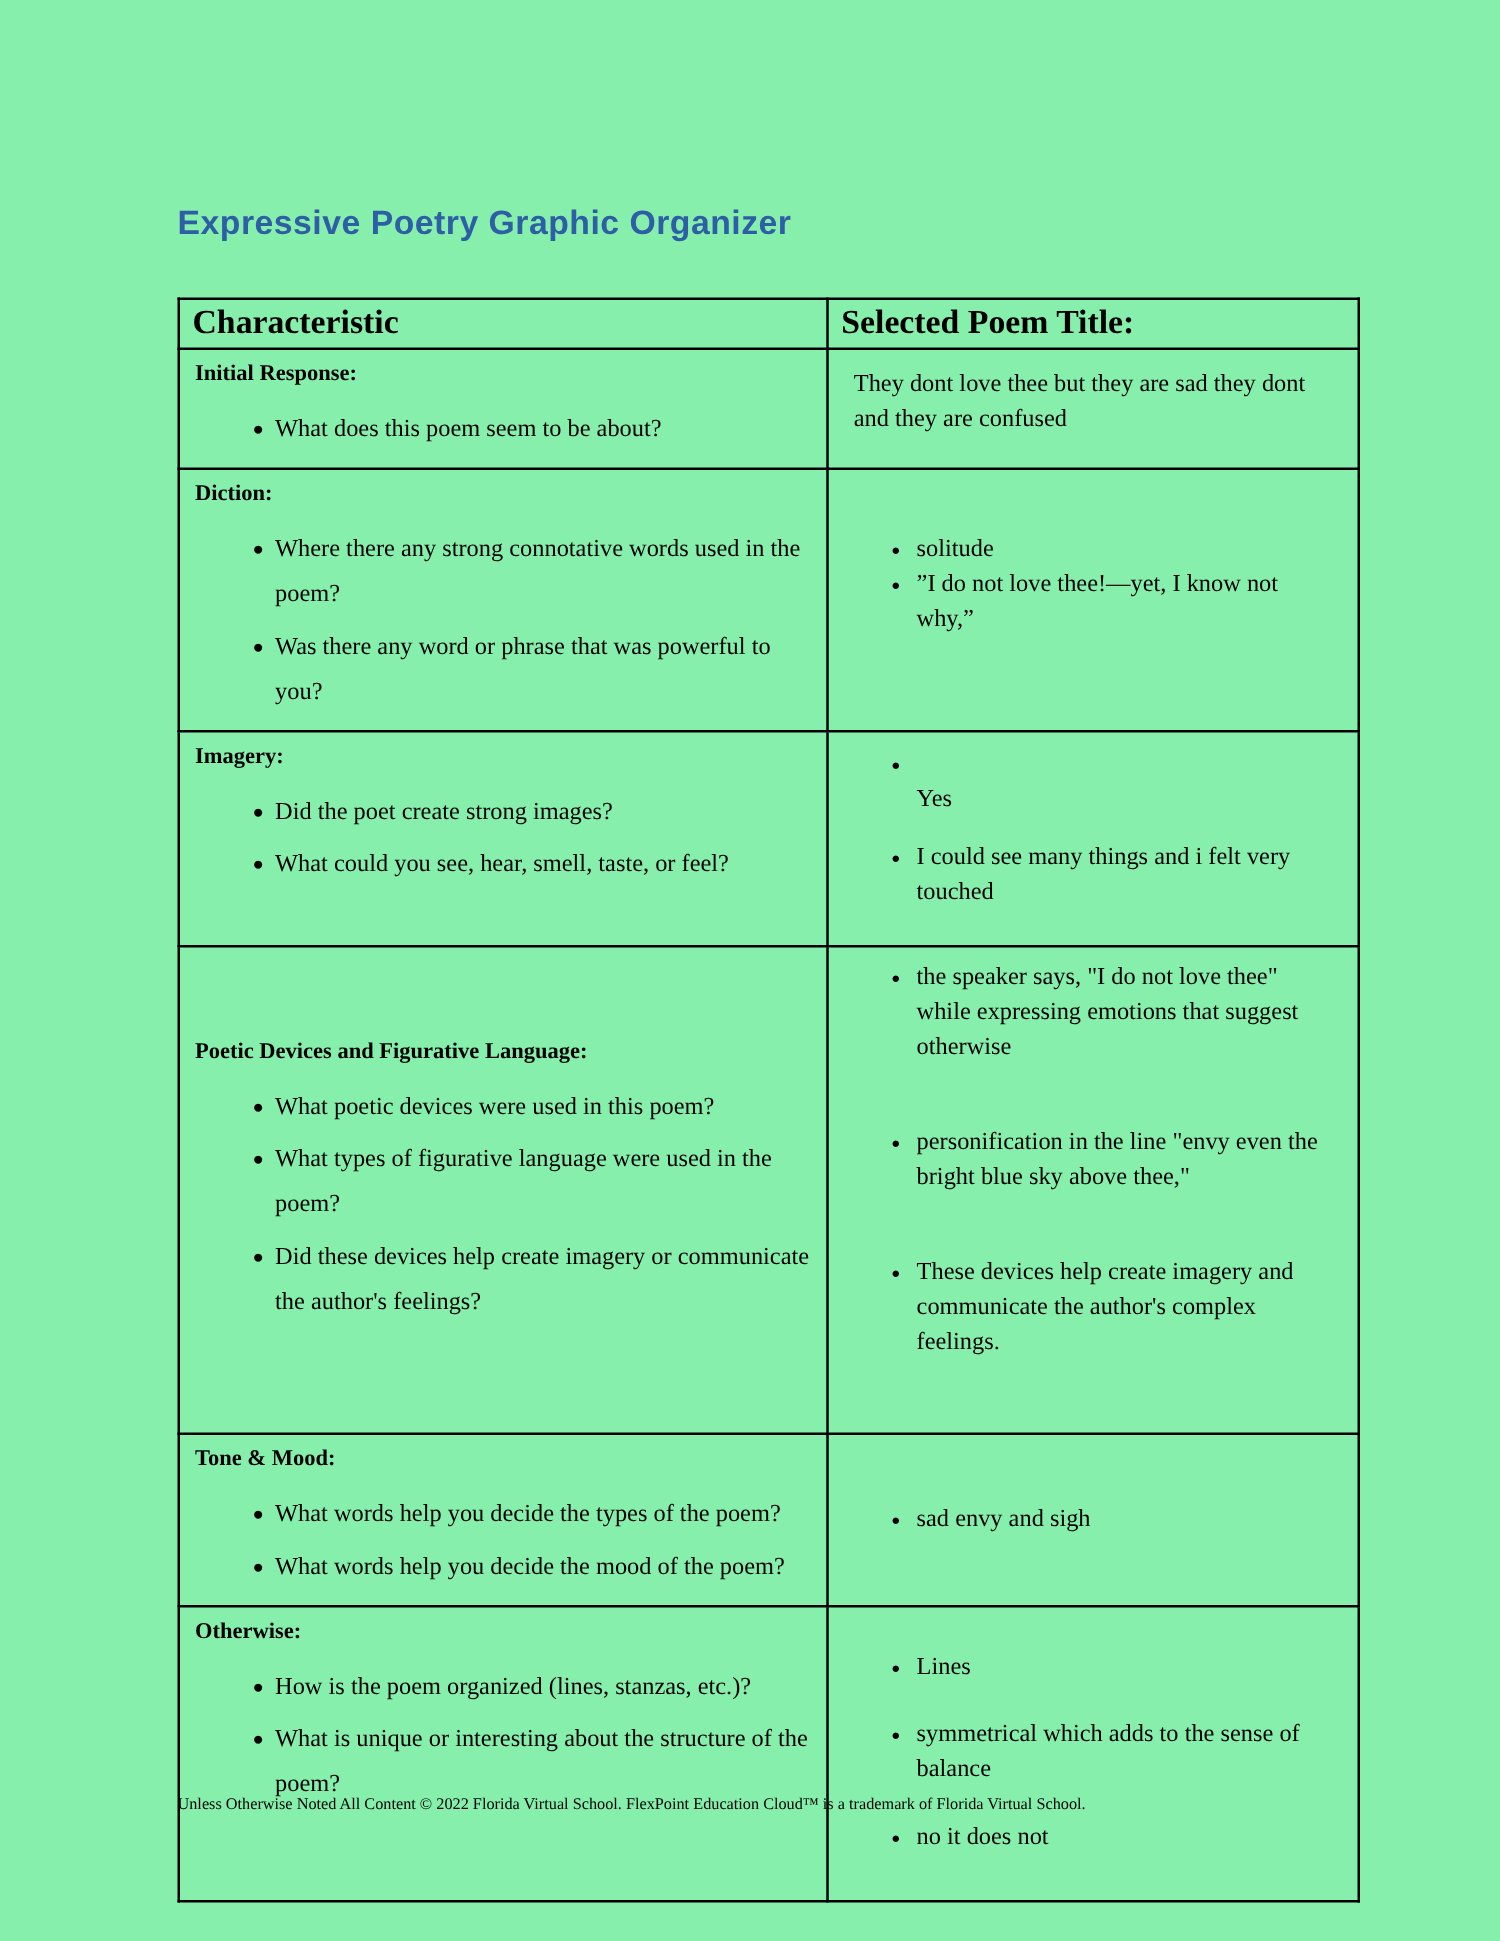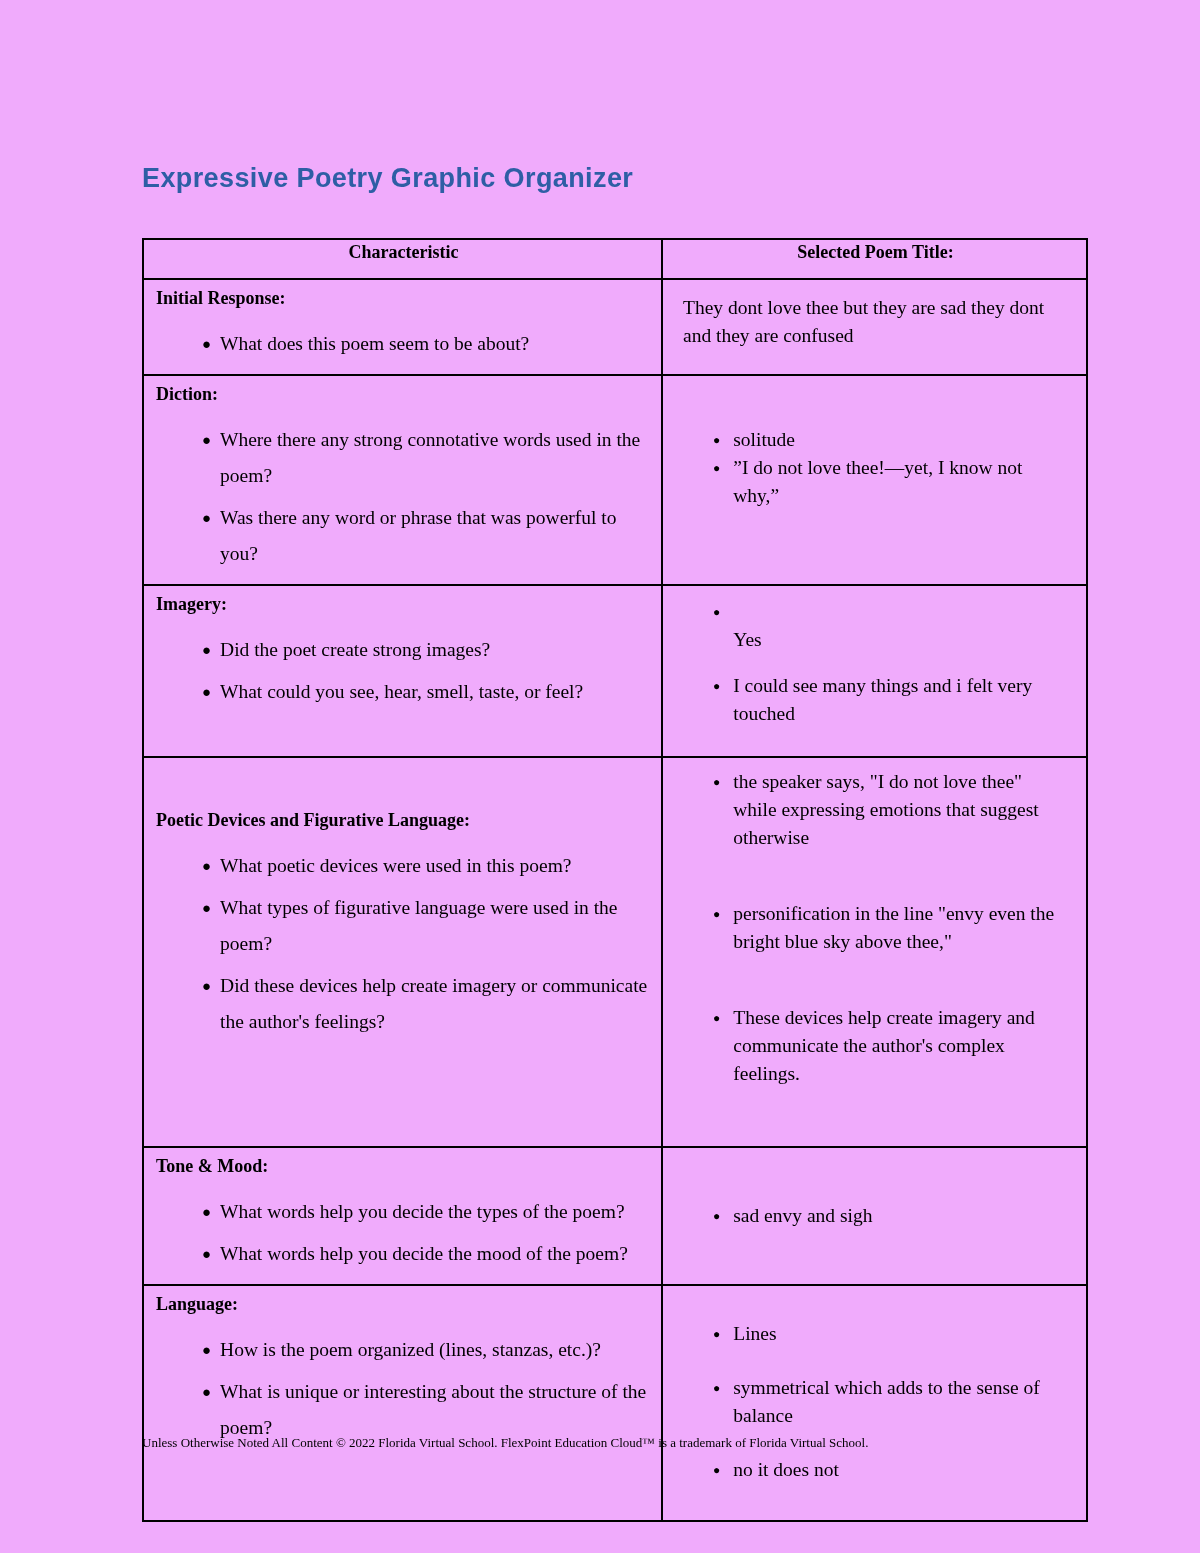--- a/index.html
+++ b/index.html
@@ -3,41 +3,41 @@
 <meta charset="utf-8">
 <style>
   * { margin:0; padding:0; box-sizing:border-box; }
   html,body { background:#ffffff; }
   body {
     width:1200px; min-height:1553px;
     font-family:"Liberation Serif", serif;
     color:#000;
     position:relative;
   }
-  .page { position:relative; width:1200px; height:1553px; background:#f0abfc; }
+  .page { position:relative; width:1200px; height:1553px; background:#86efac; }
 
   .title {
     position:absolute; left:142px; top:163px;
     font-family:"Liberation Sans", sans-serif;
     font-weight:bold; font-size:27px; letter-spacing:0.4px;
     color:#2E5EA5;
   }
 
   table.organizer {
     position:absolute; left:142px; top:238px;
     width:944px; border-collapse:collapse;
     table-layout:fixed;
   }
   col.col-q { width:519px; }
   col.col-a { width:425px; }
   .organizer td { border:2px solid #000; vertical-align:top; }
 
   .head-cell {
-    height:40px; font-size:18px; font-weight:bold;
-    padding:2px 8px 2px 10px; vertical-align:middle;text-align:center;
+    height:40px; font-size:27px; font-weight:bold;
+    padding:2px 8px 2px 10px; vertical-align:middle;
   }
 
   .q-cell { padding:6px 10px 6px 12px; }
   .a-cell { padding:10px 16px 10px 14px; font-size:19.5px; line-height:28px;margin-top:48px; }
 
   .cell-heading { font-weight:bold; font-size:18px; line-height:24px; }
 
   ul.q-list { list-style:none; margin-top:16px; }
   li.q-item {
     display:flex; gap:9px; padding-left:46px;
@@ -57,21 +57,21 @@
   .row-diction  td { height:182px;border-radius:22px; }
   .row-imagery  td { height:150px; }
   .row-devices  td { height:360px; }
   .row-tone     td { height:126px; }
   .row-structure td { height:192px; }
 
   .row-initial .a-cell { padding-top:14px; }
   .row-diction .a-cell { padding-top:50px; }
   .row-imagery .a-cell { padding-top:12px; }
   .row-imagery li.a-item { margin-bottom:18px; }
-  .row-devices .cell-heading { margin-top:44px; }
+  .row-devices .cell-heading { margin-top:64px; }
   .row-devices li.a-item { margin-bottom:48px; }
   .row-tone .a-cell { vertical-align:middle; }
   .row-structure .a-cell { padding-top:34px; }
   .row-structure li.a-item { margin-bottom:26px; }
 
   .footer {
     position:absolute; left:142px; top:1428px;
     width:880px; font-size:13px; line-height:30px;
   }
 </style>
@@ -221,21 +221,21 @@
             <li class="a-item">
               <span class="a-bullet">●</span>
               <span class="a-text">sad envy and sigh</span>
             </li>
           </ul>
         </td>
       </tr>
 
       <tr class="row row-structure">
         <td class="q-cell">
-          <div class="cell-heading">Language:</div>
+          <div class="cell-heading">Otherwise:</div>
           <ul class="q-list">
             <li class="q-item">
               <span class="q-bullet">●</span>
               <span class="q-text">How is the poem organized (lines, stanzas, etc.)?</span>
             </li>
             <li class="q-item">
               <span class="q-bullet">●</span>
               <span class="q-text">What is unique or interesting about the structure of the poem?</span>
             </li>
           </ul>

